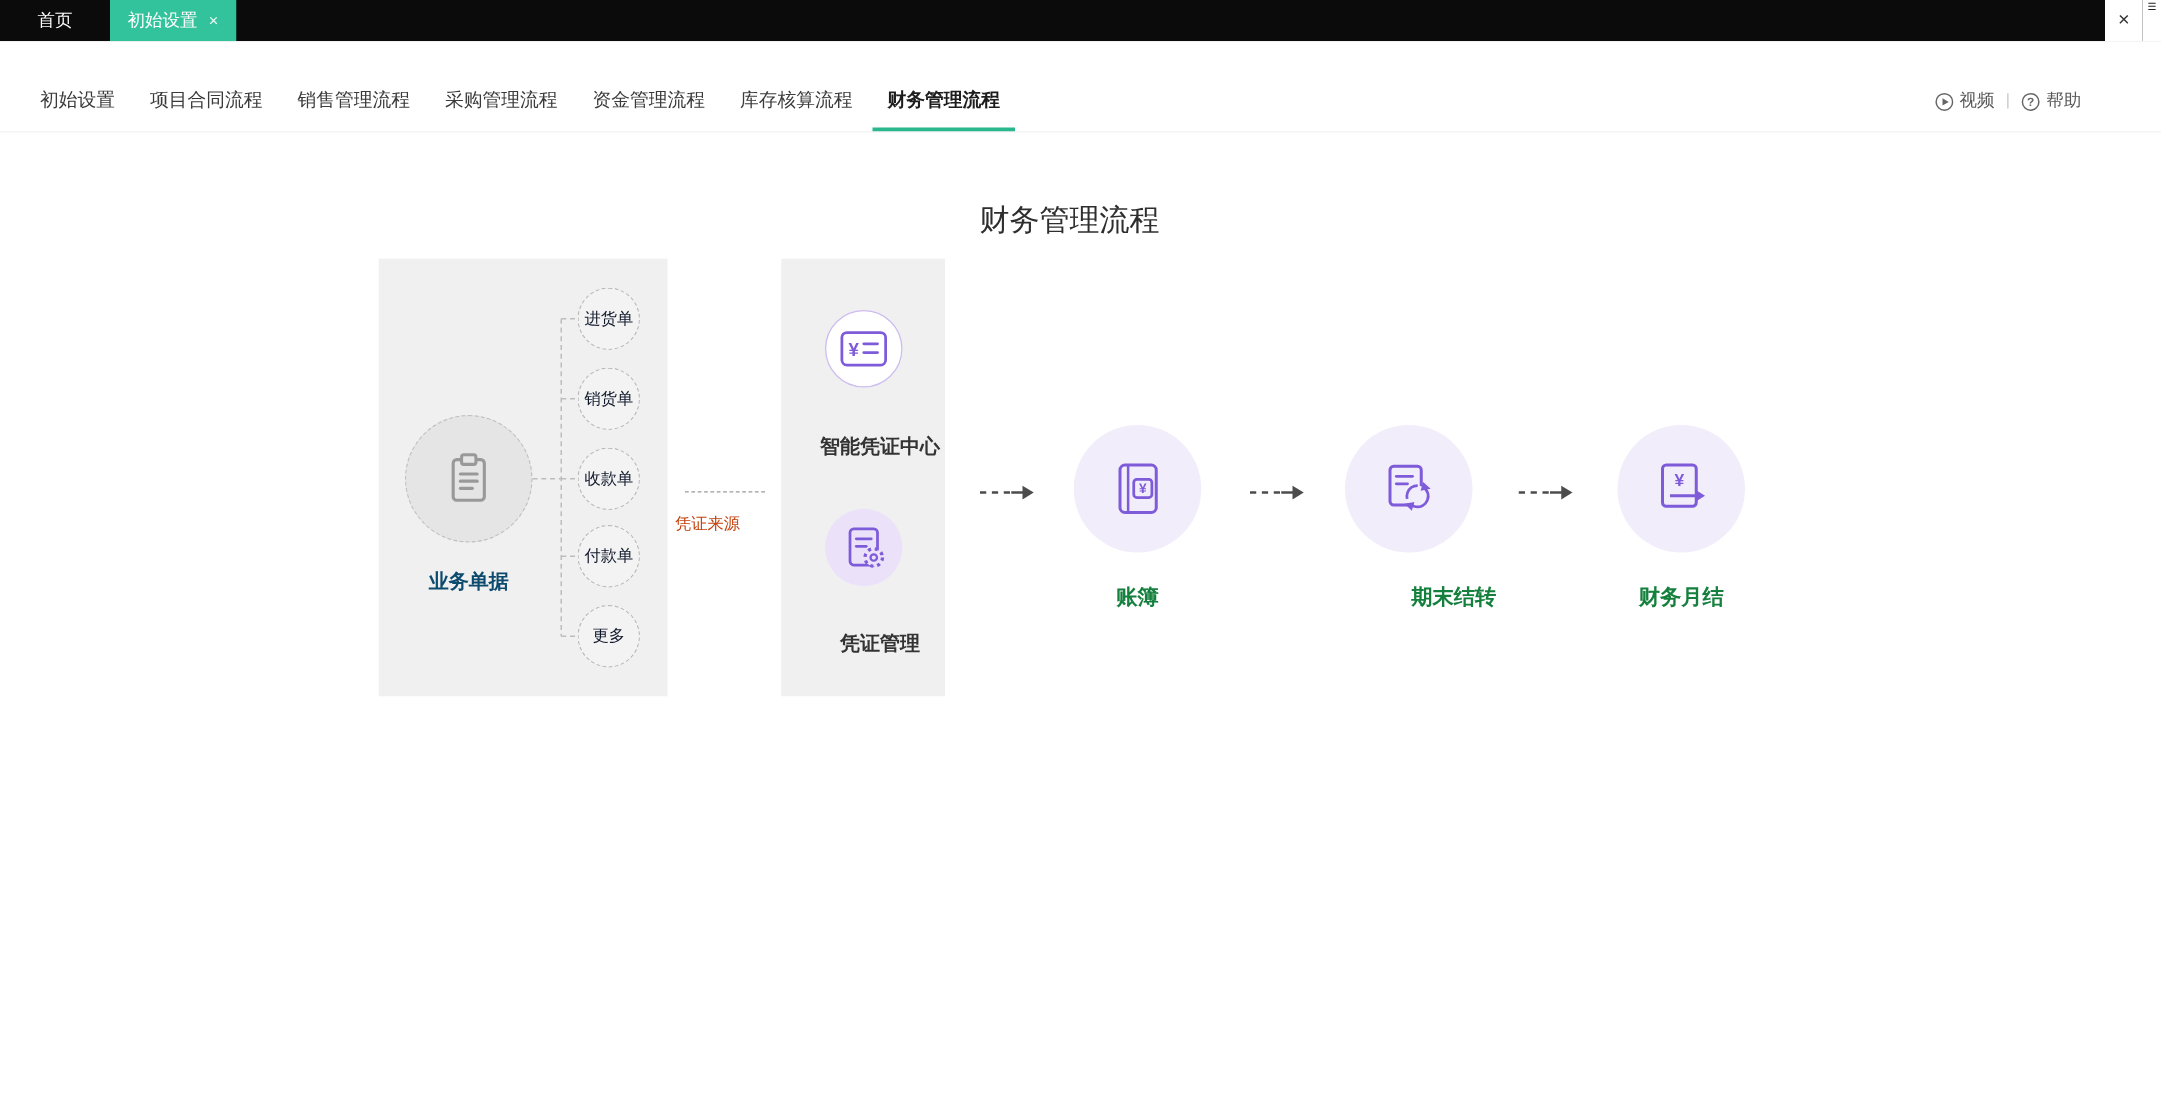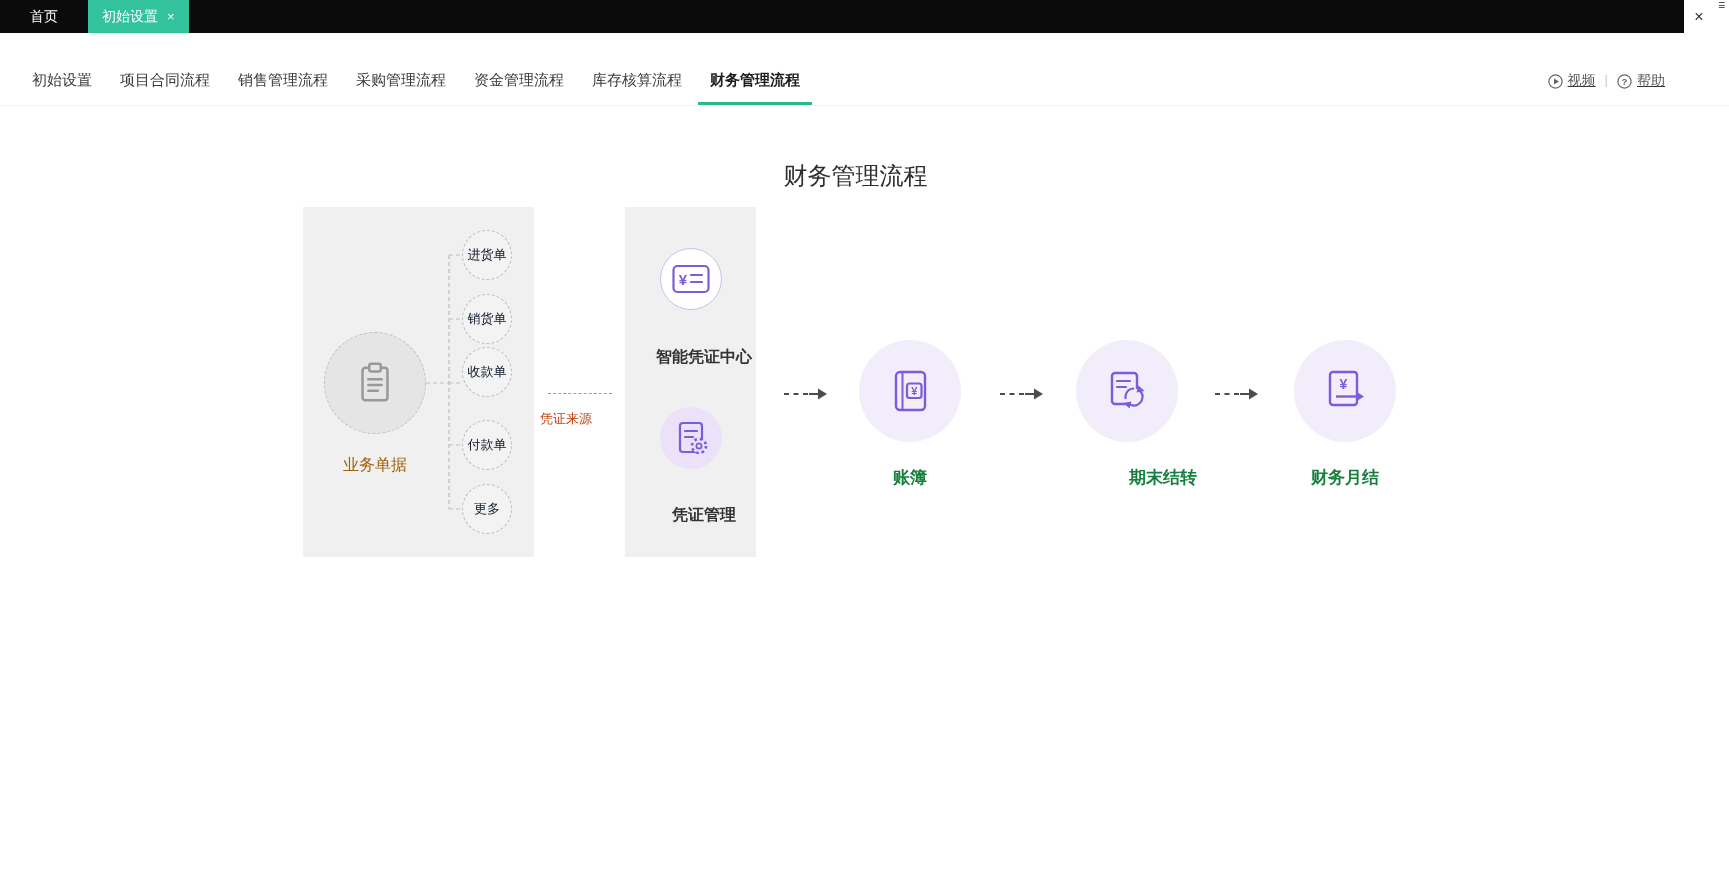--- a/index.html
+++ b/index.html
@@ -26,21 +26,21 @@
 
   
   .nav-row { position:absolute; top:33px; left:0; width:100%; height:73px;
     background:#fff; display:flex; align-items:flex-end;
     padding:0 64px 0 20px; border-bottom:1px solid #f2f2f2; }
   .nav-tabs { display:flex; gap:4px; }
   .nav-tab { padding:0 12px 15px; font-size:15px; color:#3a3a3a; cursor:pointer; white-space:nowrap; }
   .nav-tab.active { color:#1d1d1d; font-weight:700; padding-bottom:12px;
     border-bottom:3px solid #2bb78e; }
   .nav-utils { margin-left:auto; display:flex; gap:9px;
-    padding-bottom:15px;text-decoration:underline; }
+    padding-bottom:15px; }
   .util { display:flex; align-items:center; gap:5px; font-size:14px;
     color:#595959; cursor:pointer; }
   .util-divider { color:#c9c9c9; font-size:13px; }
 
   
   .page-title { position:absolute; top:160px; left:0; width:1711px;
     text-align:center; font-size:24px; font-weight:500; color:#2e2e2e; }
 
   
   .stage { position:absolute; inset:0; }
@@ -48,21 +48,21 @@
   .panel { position:absolute; background:#f0f0f0; }
   .box1 { left:303px; top:207px; width:231px; height:350px; }
   .box2 { left:625px; top:207px; width:131px; height:350px; }
 
   .connectors { position:absolute; left:0; top:0; }
 
   .big-circle { position:absolute; left:21px; top:125px; width:102px; height:102px;
     border-radius:50%; background:#e5e5e5; border:1px dashed #c0c0c0;
     display:flex; align-items:center; justify-content:center; }
   .big-label { position:absolute; left:2px; top:248px; width:140px;
-    text-align:center; font-size:16px; font-weight:400; color:#a16207; }
+    text-align:center; font-size:16px; font-weight:700; color:#0c4a6e; }
 
   .doc-circle { position:absolute; left:159px; width:50px; height:50px;
     border-radius:50%; background:#f3f3f3; border:1px dashed #b8b8b8;
     display:flex; align-items:center; justify-content:center;
     font-size:13px; color:#0f172a; }
 
   .source-line { position:absolute; left:548px; top:393px; width:64px; height:0;
     border-top:1px dashed #9b9b9b; }
   .source-label { position:absolute; left:540px; top:410px; width:82px;
     font-size:13px; color:#c2410c; }
@@ -159,21 +159,21 @@
       </svg>
     </div>
     <div class="big-label">业务单据</div>
 
     <div class="doc-circle" style="top:23px">
         <span>进货单</span>
       </div>
     <div class="doc-circle" style="top:87px">
         <span>销货单</span>
       </div>
-    <div class="doc-circle" style="top:140px">
+    <div class="doc-circle" style="top:151px">
         <span>收款单</span>
       </div>
     <div class="doc-circle" style="top:213px">
         <span>付款单</span>
       </div>
     <div class="doc-circle" style="top:277px">
         <span>更多</span>
       </div>
   </div>
 

